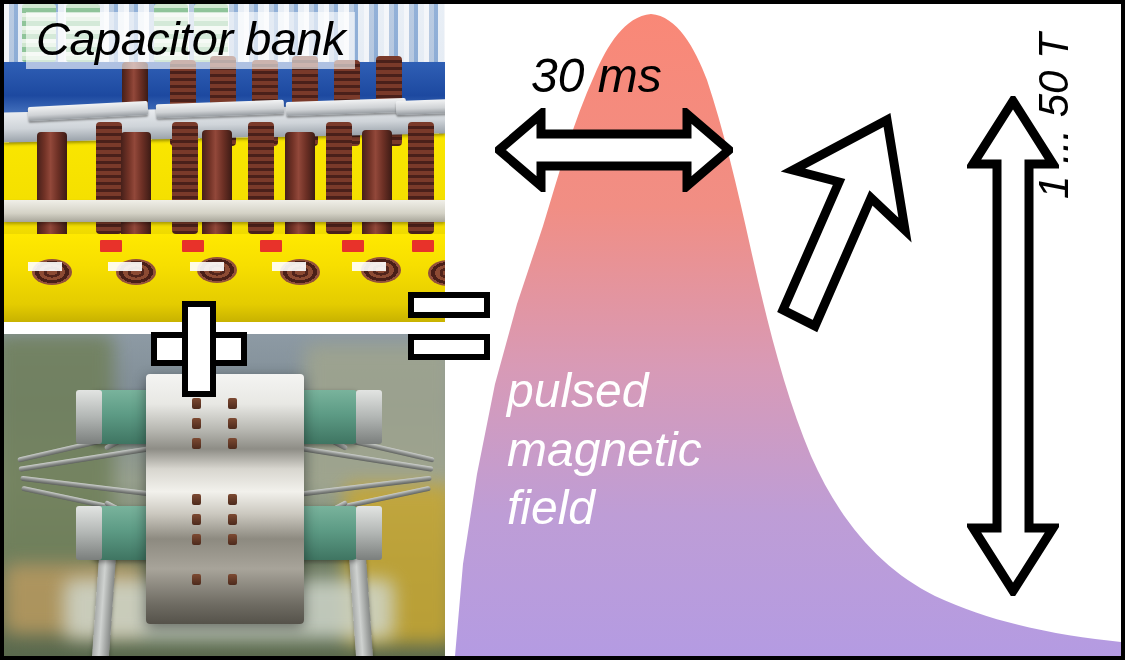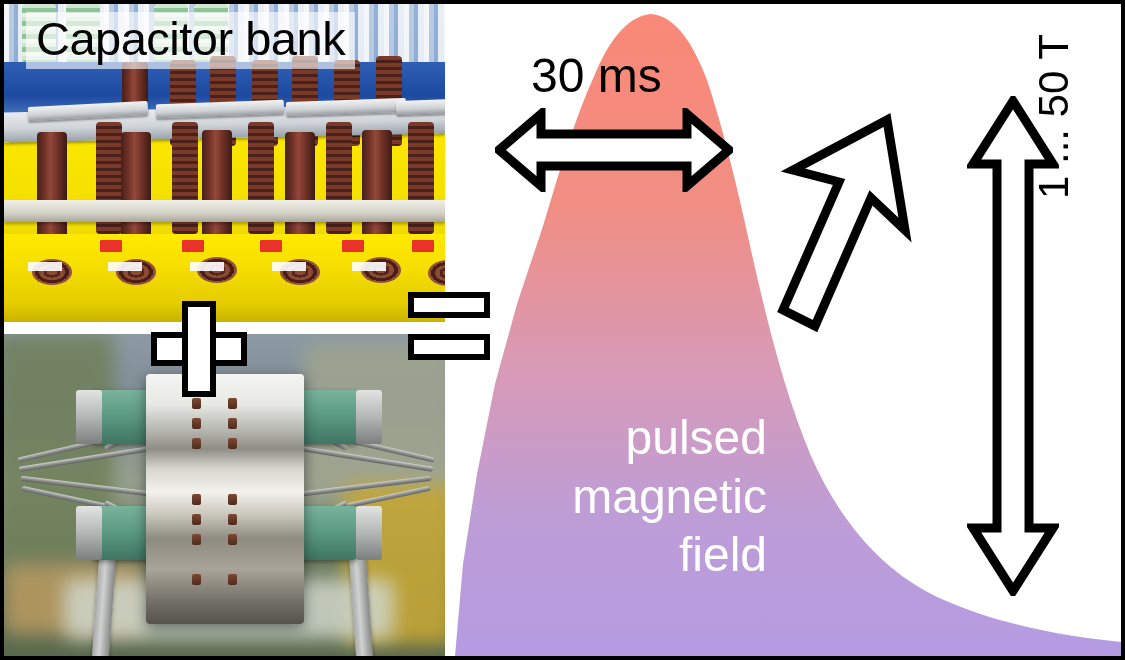--- a/index.html
+++ b/index.html
@@ -6,20 +6,21 @@
   html,body{margin:0;padding:0;background:#ffffff;}
   body{font-family:"Liberation Sans","DejaVu Sans",sans-serif;}
 
   #stage{
     position:relative;
     width:1125px;height:660px;
     background:#ffffff;
     overflow:hidden;
     box-sizing:border-box;
     border:4px solid #000000;
+    font-style:italic;
   }
 
   
   .photo{
     position:absolute;
     left:0;
     width:441px;
     overflow:hidden;
   }
   #photo-capacitor{ top:0px;   height:318px; }
@@ -209,23 +210,22 @@
     left:575px; top:195px;
     font-size:42px;color:#000;white-space:nowrap;
     transform:rotate(-90deg);
     transform-origin:left top;
   }
 
   #label-pulsed{
     position:absolute;
     left:52px;top:358px;width:260px;
     color:#ffffff;font-size:48px;line-height:1.22;
-    text-align:right;white-space:pre-line;
+    text-align:left;white-space:pre-line;
     z-index:5;
-    margin-top:47px;
   }
 </style>
 </head>
 <body>
 
 <div id="stage">
 
   <div class="photo" id="photo-capacitor">
     <div class="photo-inner">
       <div class="cap-bg"></div>

